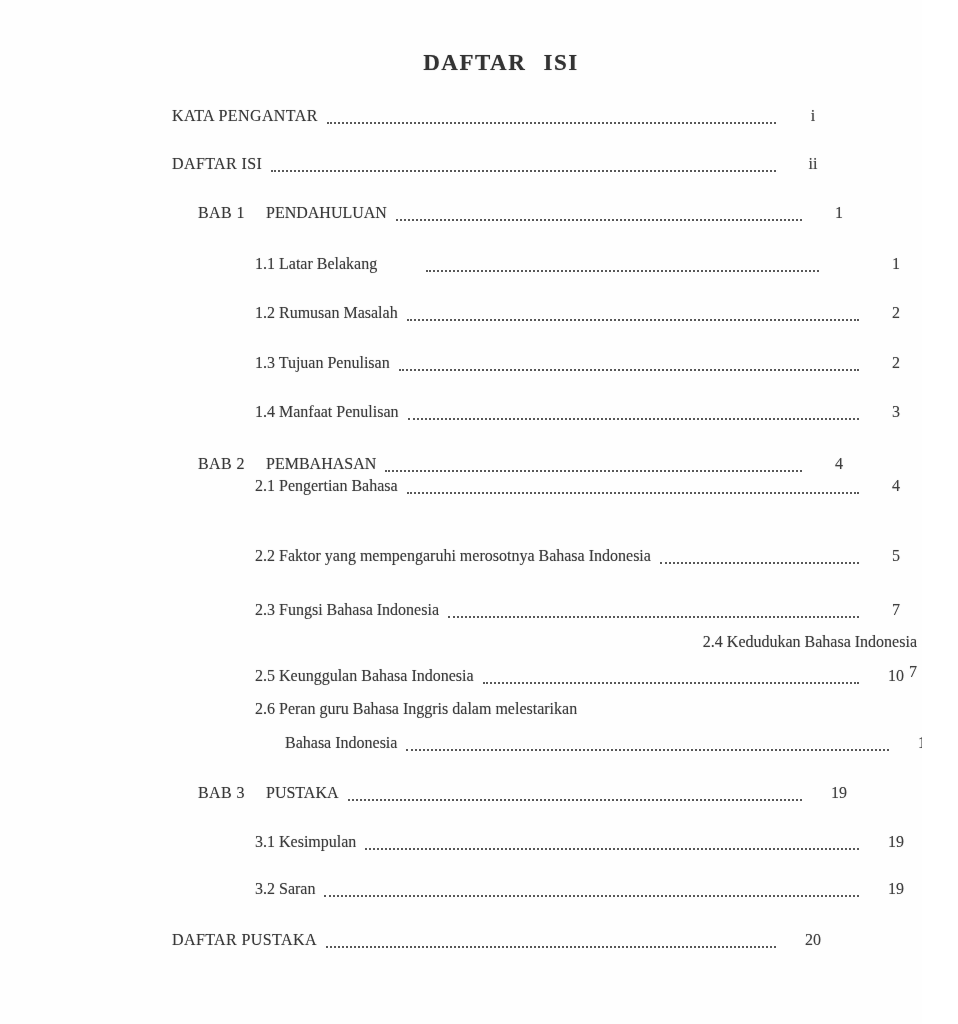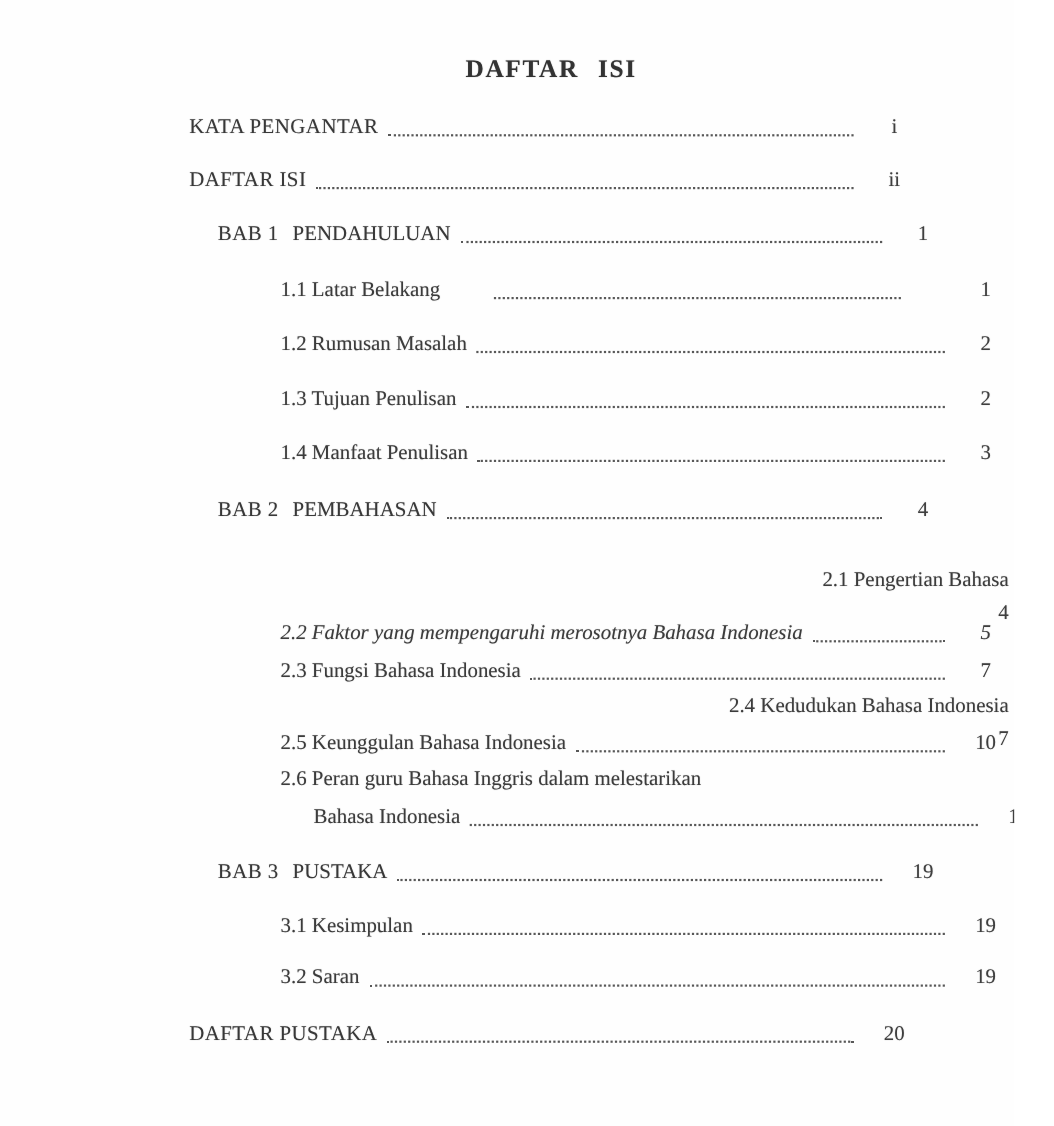--- a/index.html
+++ b/index.html
@@ -32,21 +32,21 @@
   .toc {
     position: absolute;
     inset: 0;
   }
   .row {
     position: absolute;
     left: 172px;
     width: 662px;
     display: flex;
     align-items: flex-end;
-    font-size: 19px;
+    font-size: 16px;
     line-height: 24px;
     white-space: nowrap;
     text-shadow: 0 0 1px rgba(80,80,80,0.45);
   }
   .row.front .label { letter-spacing: 0.4px; color: #383838; }
   .row.chapter { color: #383838; margin-left: 26px; }
   .row.chapter .chapter-num {
     flex: 0 0 68px;
     letter-spacing: 0.4px;
   }
@@ -108,26 +108,26 @@
         <span class="label">1.4 Manfaat Penulisan</span>
         <span class="leader"></span>
         <span class="pagenum">3</span>
       </div>
       <div class="row chapter" style="top: 452px;">
         <span class="chapter-num">BAB 2</span>
         <span class="label">PEMBAHASAN</span>
         <span class="leader"></span>
         <span class="pagenum">4</span>
       </div>
-      <div class="row sub" style="top: 516px; flex-direction: column;">
+      <div class="row sub" style="top: 474px;">
         <span class="label">2.1 Pengertian Bahasa</span>
         <span class="leader"></span>
         <span class="pagenum">4</span>
       </div>
-      <div class="row sub" style="top: 564px; font-style: italic;">
+      <div class="row sub" style="top: 544px;">
         <span class="label">2.2 Faktor yang mempengaruhi merosotnya Bahasa Indonesia</span>
         <span class="leader"></span>
         <span class="pagenum">5</span>
       </div>
       <div class="row sub" style="top: 598px;">
         <span class="label">2.3 Fungsi Bahasa Indonesia</span>
         <span class="leader"></span>
         <span class="pagenum">7</span>
       </div>
       <div class="row sub" style="top: 630px; flex-direction: column;">

